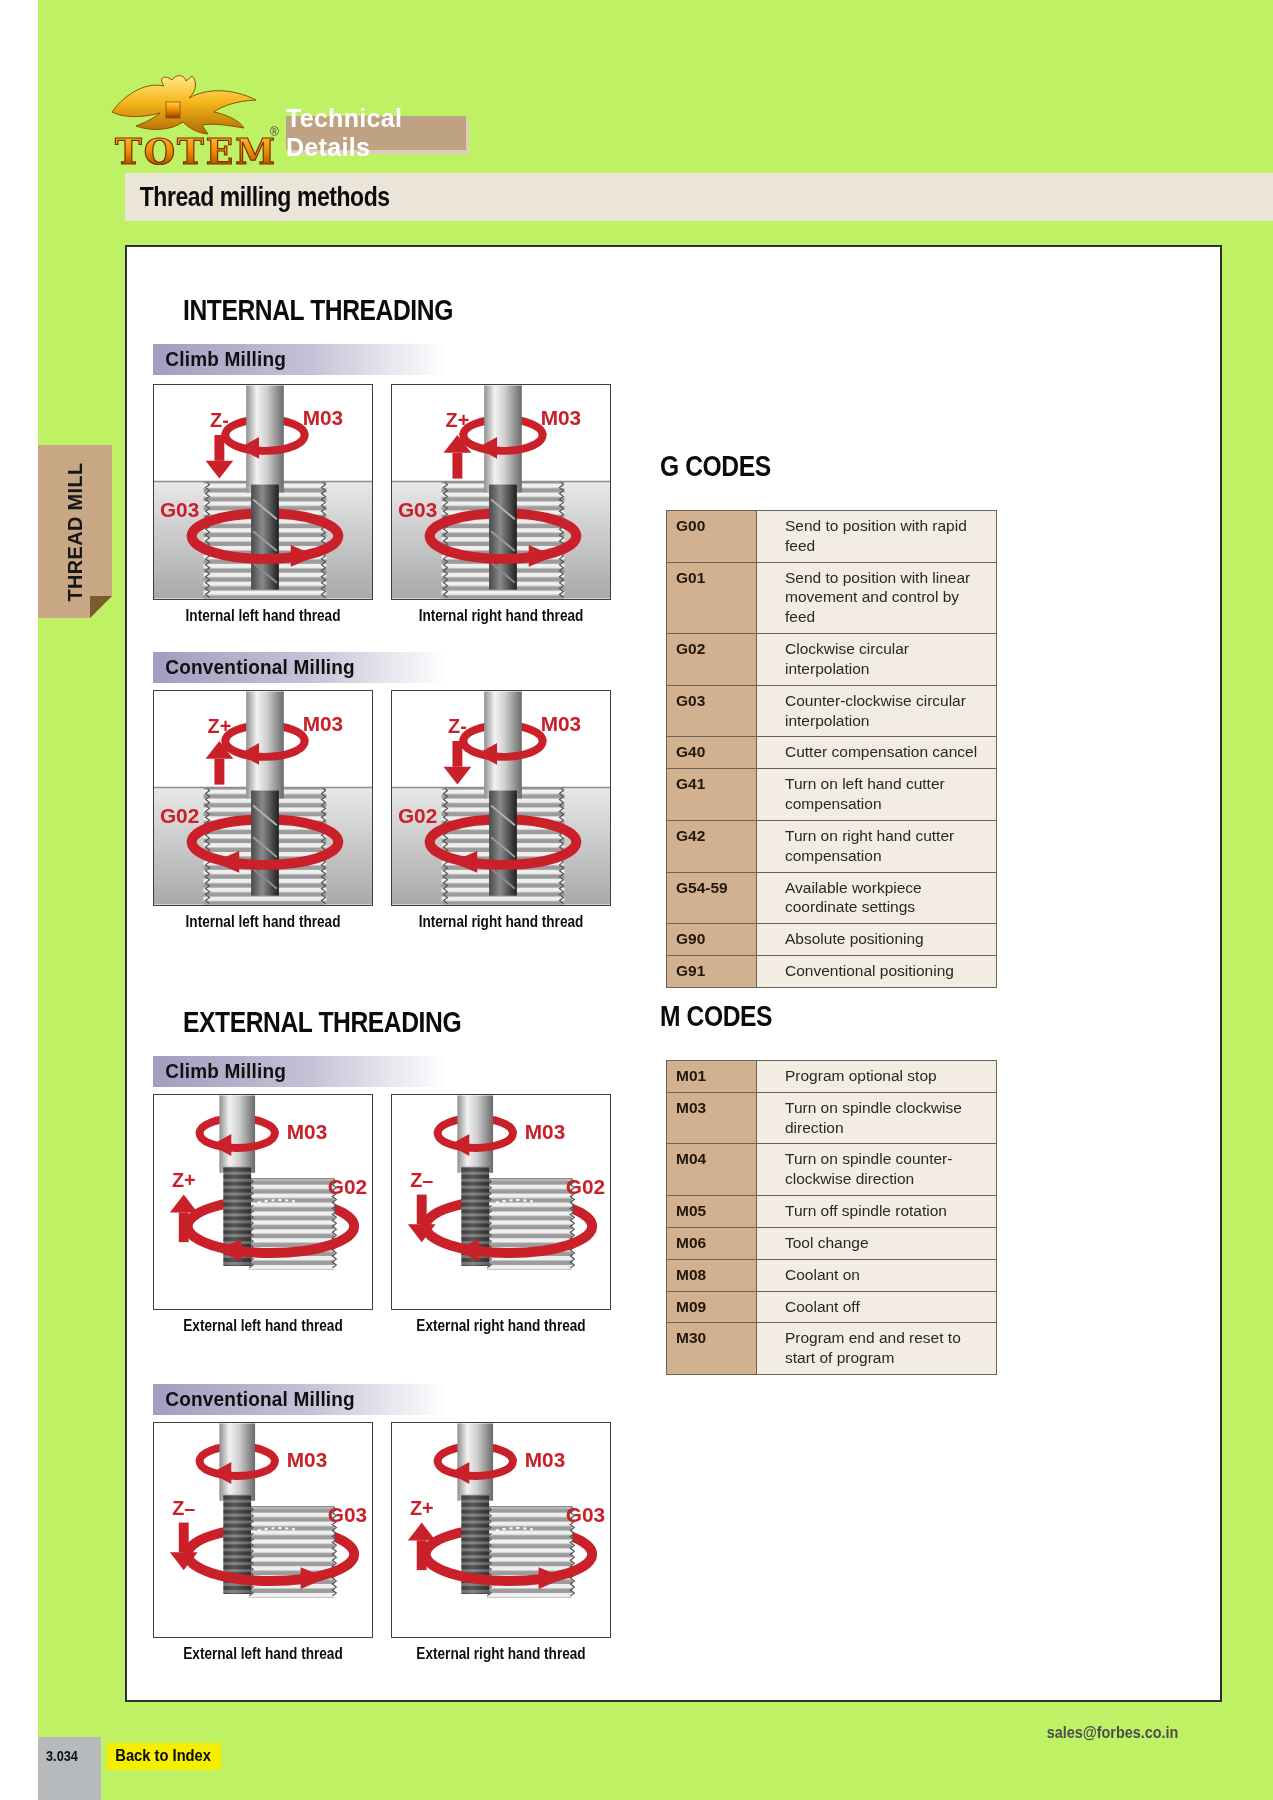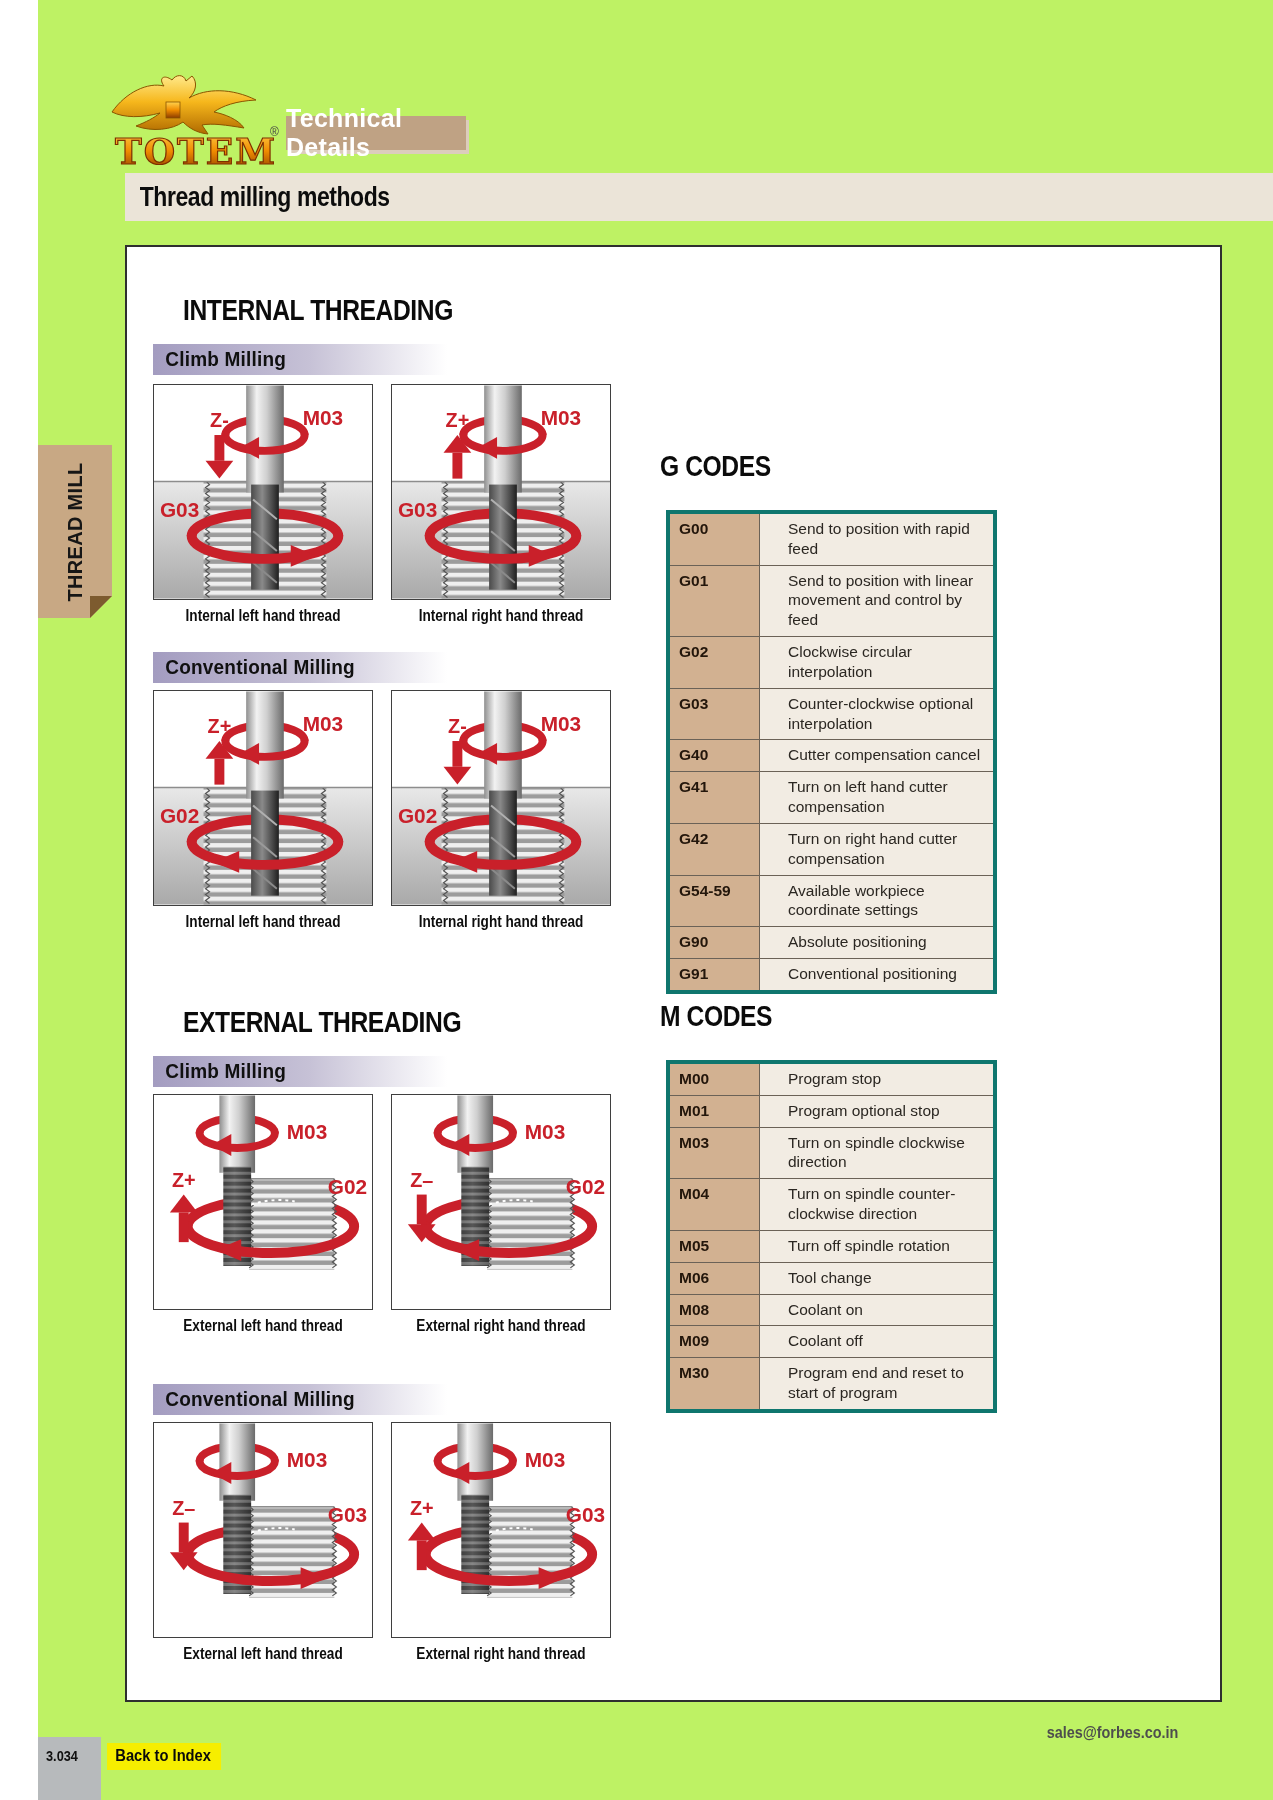--- a/index.html
+++ b/index.html
@@ -39,21 +39,21 @@
 
   
   .fig{position:absolute;width:220px;height:216px;border:1.5px solid #3f3f3f;background:#fff;
        box-sizing:border-box;}
   .fig svg{display:block;width:100%;height:100%;}
   .caption{position:absolute;width:220px;text-align:center;font-size:16px;font-weight:bold;
            transform:scaleX(.85);color:#0d0d0d;white-space:nowrap;}
 
   
   .codetable{position:absolute;width:331px;border-collapse:collapse;
-             border:4px solid #0f766e;font-size:15.5px;}
+             border:1px solid #0f766e;font-size:15.5px;}
   .codetable td{border:1.5px solid #6b6257;padding:5px 8px 6px 9px;line-height:1.28;vertical-align:top;}
   .codetable td.code{width:72px;background:#d2b191;font-weight:bold;color:#23160b;}
   .codetable td.desc{background:#f2ece3;color:#2b2722;padding-left:28px;}
 
   
   .footgray{position:absolute;left:0;top:1737px;width:63px;height:63px;background:#b7babc;}
   .pagenum{position:absolute;left:8px;top:1747px;font-size:15px;font-weight:bold;
            transform:scaleX(.85);transform-origin:left center;color:#111;}
   .backlink{position:absolute;left:69px;top:1743px;background:#f6ee00;color:#0a0a0a;
             font-weight:bold;font-size:16px;padding:4px 11px 5px 9px;text-decoration:none;
@@ -540,21 +540,21 @@
         <tr>
           <td class="code">G01</td>
           <td class="desc">Send to position with linear movement and control by feed</td>
         </tr>
         <tr>
           <td class="code">G02</td>
           <td class="desc">Clockwise circular interpolation</td>
         </tr>
         <tr>
           <td class="code">G03</td>
-          <td class="desc">Counter-clockwise optional interpolation</td>
+          <td class="desc">Counter-clockwise circular interpolation</td>
         </tr>
         <tr>
           <td class="code">G40</td>
           <td class="desc">Cutter compensation cancel</td>
         </tr>
         <tr>
           <td class="code">G41</td>
           <td class="desc">Turn on left hand cutter compensation</td>
         </tr>
         <tr>
@@ -572,24 +572,20 @@
         <tr>
           <td class="code">G91</td>
           <td class="desc">Conventional positioning</td>
         </tr>
       </tbody>
     </table>
 
   <div class="sechead" style="left:622px;top:1000px;">M CODES</div>
   <table class="codetable" style="left:628px;top:1060px;">
       <tbody>
-        <tr>
-          <td class="code">M00</td>
-          <td class="desc">Program stop</td>
-        </tr>
         <tr>
           <td class="code">M01</td>
           <td class="desc">Program optional stop</td>
         </tr>
         <tr>
           <td class="code">M03</td>
           <td class="desc">Turn on spindle clockwise direction</td>
         </tr>
         <tr>
           <td class="code">M04</td>

